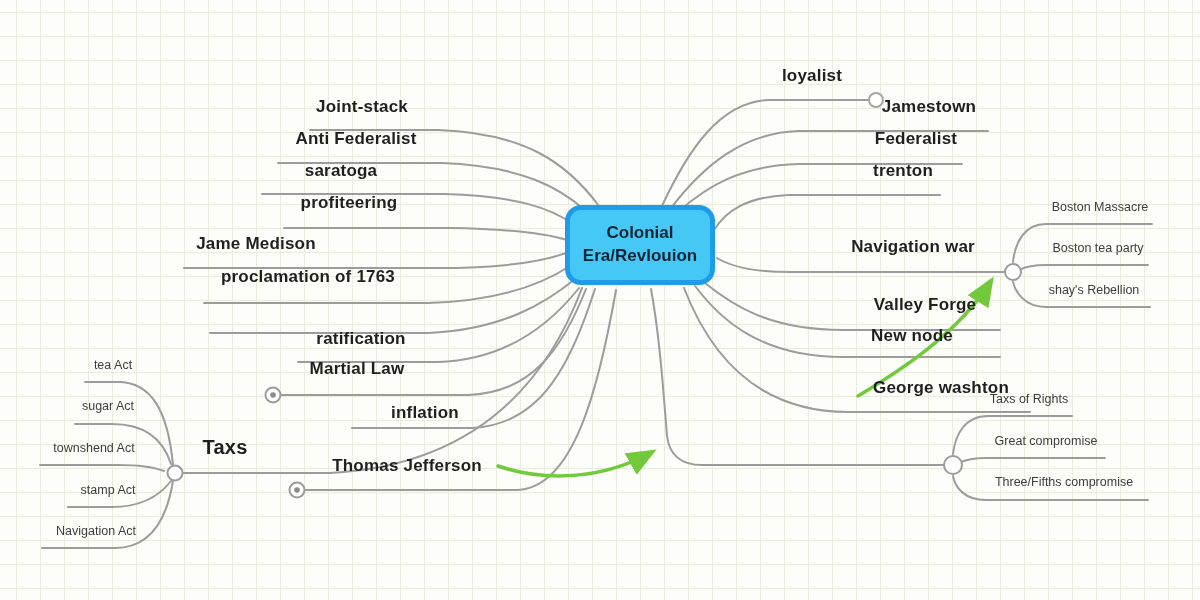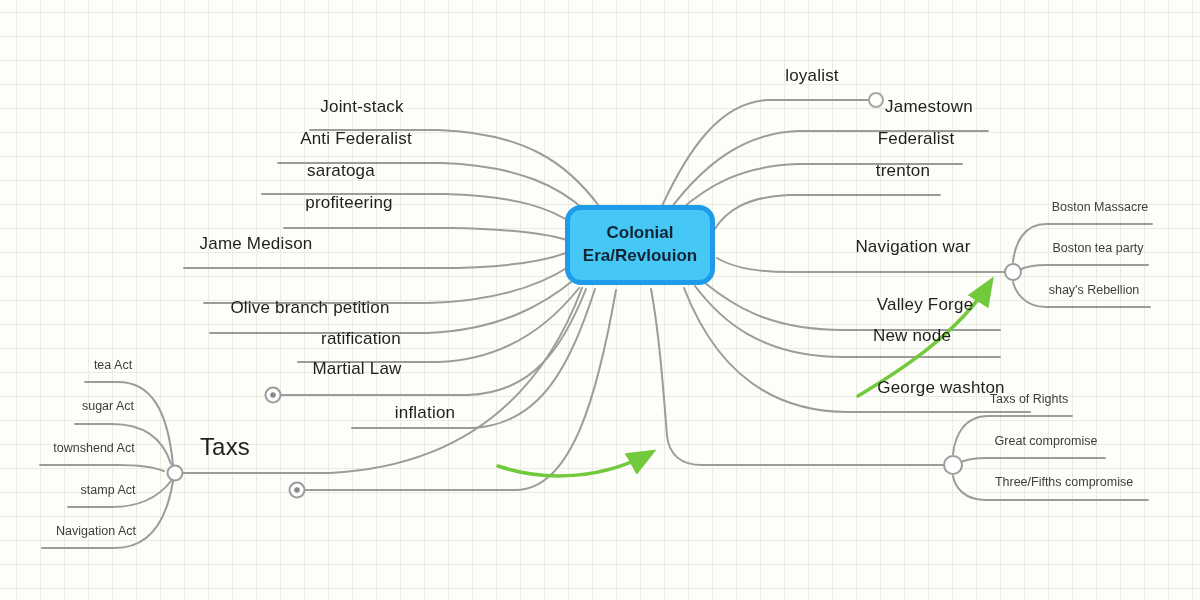--- a/index.html
+++ b/index.html
@@ -12,34 +12,34 @@
       repeating-linear-gradient(to right, transparent 0 23px, #e9ede0 23px 24px),
       repeating-linear-gradient(to bottom, transparent 0 23px, #e9ede0 23px 24px);
     background-position:17px 0px, 0px 13px;
     font-family:"Liberation Sans", sans-serif;
   }
   .edges{position:absolute;left:0;top:0;}
   .lbl{
     position:absolute;
     transform:translate(-50%,-50%);
     white-space:nowrap;
-    font-weight:400;
+    font-weight:700;
     font-size:17px;
     color:#1f1f1f;
     letter-spacing:.2px;
     cursor:default;
   }
   .lbl.sub{
     font-weight:400;
     font-size:12.5px;
     color:#3d3d3d;
     letter-spacing:0;
     text-align:center;
   }
-  .lbl.big{font-size:24px;}
+  .lbl.big{font-size:20px;}
   .root-node{
     position:absolute;
     left:565px;top:205px;
     width:150px;height:80px;
     box-sizing:border-box;
     background:#45c8f6;
     border:5px solid #1e9be9;
     border-radius:16px;
     display:flex;align-items:center;justify-content:center;
     text-align:center;
@@ -119,24 +119,25 @@
         <circle cx="297" cy="490" r="2.8" fill="#8a8a8a"></circle>
       </g>
     </g>
   </svg>
 
   <div class="lbl" style="left:362px;top:107px">Joint-stack</div>
   <div class="lbl" style="left:356px;top:139px">Anti Federalist</div>
   <div class="lbl" style="left:341px;top:171px">saratoga</div>
   <div class="lbl" style="left:349px;top:203px">profiteering</div>
   <div class="lbl" style="left:256px;top:244px">Jame Medison</div>
-  <div class="lbl" style="left:310px;top:308px">Olive branch petition</div>
+  <div class="lbl" style="left:308px;top:277px">proclamation of 1763</div>
   <div class="lbl" style="left:361px;top:339px">ratification</div>
   <div class="lbl" style="left:357px;top:369px">Martial Law</div>
   <div class="lbl" style="left:425px;top:413px">inflation</div>
+  <div class="lbl" style="left:407px;top:466px">Thomas Jefferson</div>
   <div class="lbl big" style="left:225px;top:447px">Taxs</div>
 
   <div class="lbl sub" style="left:113px;top:365px">tea Act</div>
   <div class="lbl sub" style="left:108px;top:406px">sugar Act</div>
   <div class="lbl sub" style="left:94px;top:448px">townshend Act</div>
   <div class="lbl sub" style="left:108px;top:490px">stamp Act</div>
   <div class="lbl sub" style="left:96px;top:531px">Navigation Act</div>
 
   <div class="lbl" style="left:812px;top:76px">loyalist</div>
   <div class="lbl" style="left:929px;top:107px">Jamestown</div>

